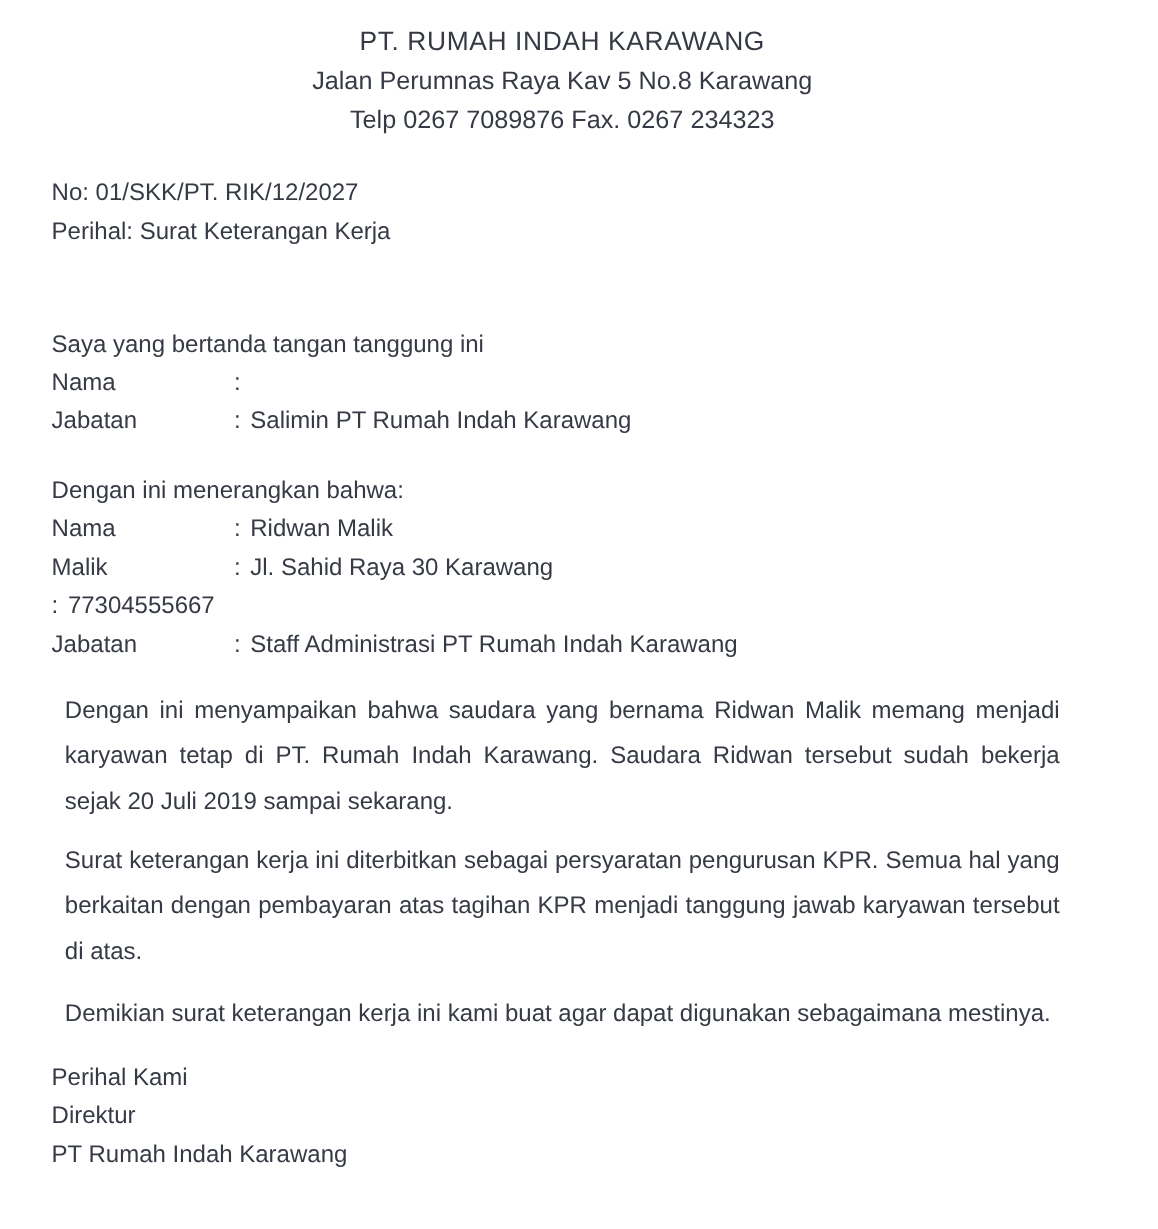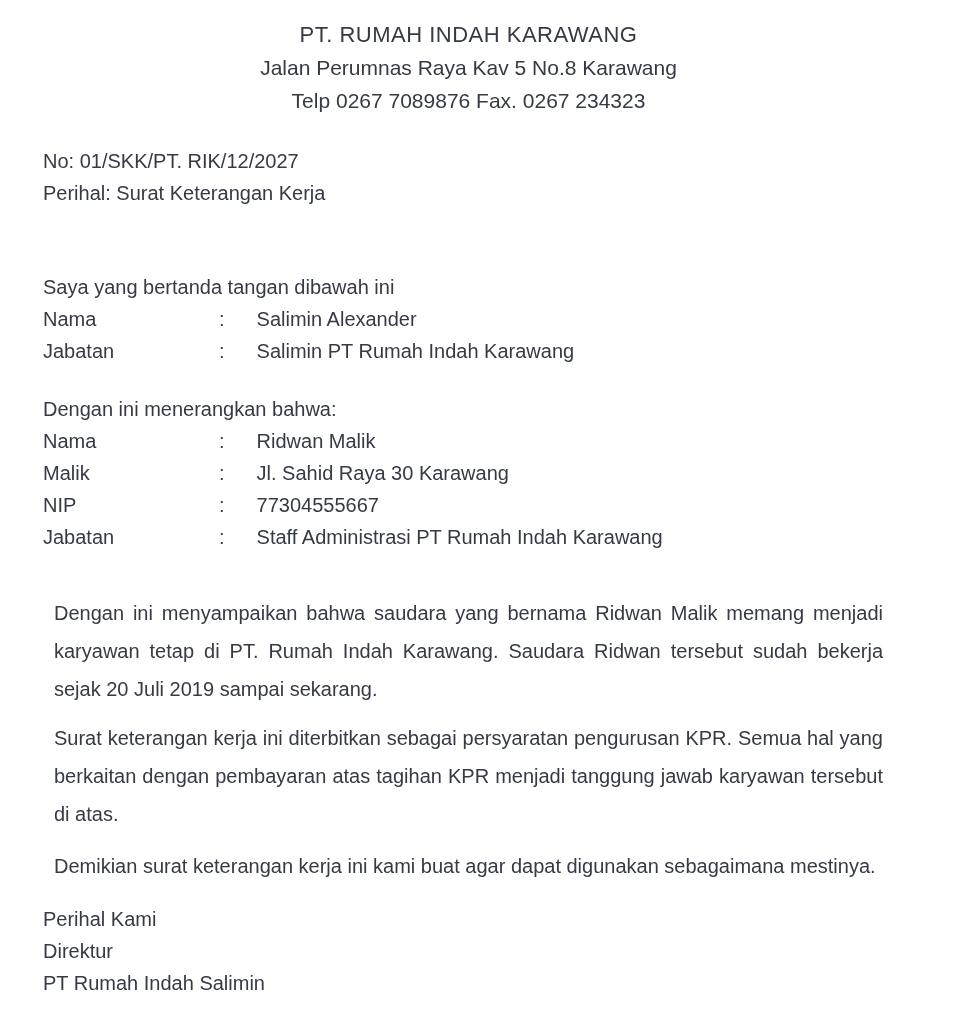--- a/index.html
+++ b/index.html
@@ -43,31 +43,30 @@
   .intro-line {
     font-size: 20px;
     line-height: 32px;
   }
   .field-block {
     font-size: 20px;
     line-height: 32px;
   }
   .field-row {
     display: flex;
-    gap: 24px;
   }
   .field-label {
     width: 152px;
     flex: 0 0 152px;
   }
   .field-colon {
     margin-right: 8px;
   }
   .signer-block { margin-bottom: 26px; }
-  .employee-block { margin-bottom: 41px; }
+  .employee-block { margin-bottom: 20px; }
   
   .para {
     font-size: 20px;
     line-height: 38px;
     text-align: justify;
     margin: 11px;
   }
   .para-1 { margin-bottom: 10px; }
   .para-2 { margin-bottom: 14px; }
   .para-3 { margin-bottom: 18px; }
@@ -87,25 +86,24 @@
     <div>Jalan Perumnas Raya Kav 5 No.8 Karawang</div>
     <div>Telp 0267 7089876 Fax. 0267 234323</div>
   </div>
 
   <div class="ref-block">
     <div>No: 01/SKK/PT. RIK/12/2027</div>
     <div>Perihal: Surat Keterangan Kerja</div>
   </div>
 
   <div class="field-block signer-block">
-    <div class="intro-line">Saya yang bertanda tangan dibawah ini</div>
+    <div class="intro-line">Saya yang bertanda tangan tanggung ini</div>
     <div class="field-row">
       <span class="field-label">Nama</span>
       <span class="field-colon">:</span>
-      <span class="field-value">Salimin Alexander</span>
     </div>
     <div class="field-row">
       <span class="field-label">Jabatan</span>
       <span class="field-colon">:</span>
       <span class="field-value">Salimin PT Rumah Indah Karawang</span>
     </div>
   </div>
 
   <div class="field-block employee-block">
     <div class="intro-line">Dengan ini menerangkan bahwa:</div>
@@ -113,34 +111,33 @@
       <span class="field-label">Nama</span>
       <span class="field-colon">:</span>
       <span class="field-value">Ridwan Malik</span>
     </div>
     <div class="field-row">
       <span class="field-label">Malik</span>
       <span class="field-colon">:</span>
       <span class="field-value">Jl. Sahid Raya 30 Karawang</span>
     </div>
     <div class="field-row">
-      <span class="field-label">NIP</span>
       <span class="field-colon">:</span>
       <span class="field-value">77304555667</span>
     </div>
     <div class="field-row">
       <span class="field-label">Jabatan</span>
       <span class="field-colon">:</span>
       <span class="field-value">Staff Administrasi PT Rumah Indah Karawang</span>
     </div>
   </div>
 
   <p class="para para-1">Dengan ini menyampaikan bahwa saudara yang bernama Ridwan Malik memang menjadi karyawan tetap di PT. Rumah Indah Karawang. Saudara Ridwan tersebut sudah bekerja sejak 20 Juli 2019 sampai sekarang.</p>
   <p class="para para-2">Surat keterangan kerja ini diterbitkan sebagai persyaratan pengurusan KPR. Semua hal yang berkaitan dengan pembayaran atas tagihan KPR menjadi tanggung jawab karyawan tersebut di atas.</p>
   <p class="para para-3">Demikian surat keterangan kerja ini kami buat agar dapat digunakan sebagaimana mestinya.</p>
 
   <div class="closing">
     <div>Perihal Kami</div>
     <div>Direktur</div>
-    <div>PT Rumah Indah Salimin</div>
+    <div>PT Rumah Indah Karawang</div>
   </div>
 
 </div>
 
 </body></html>

